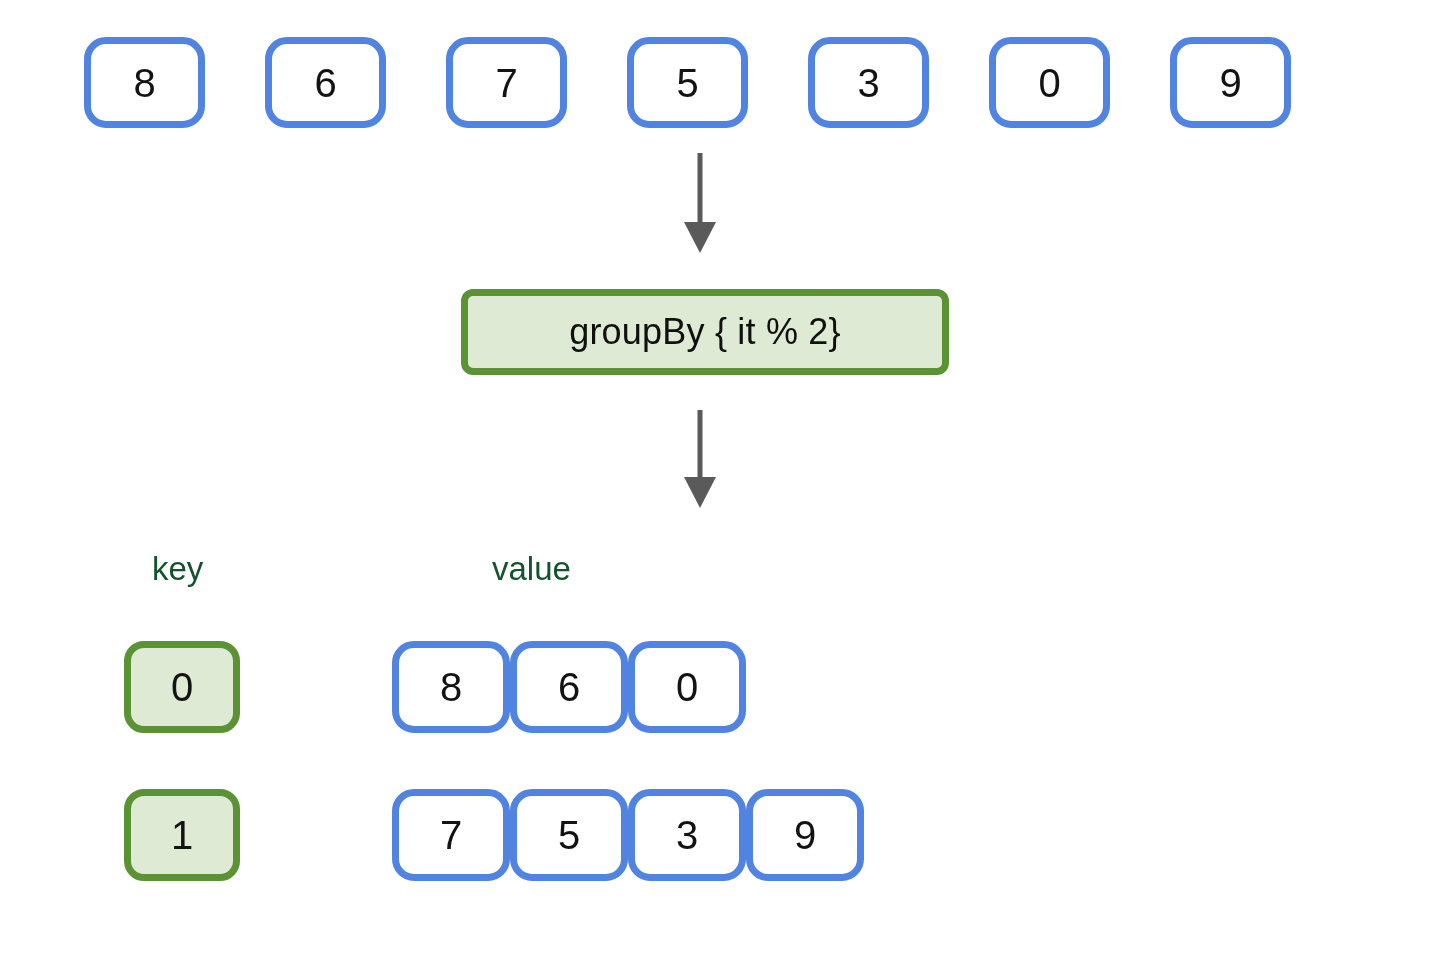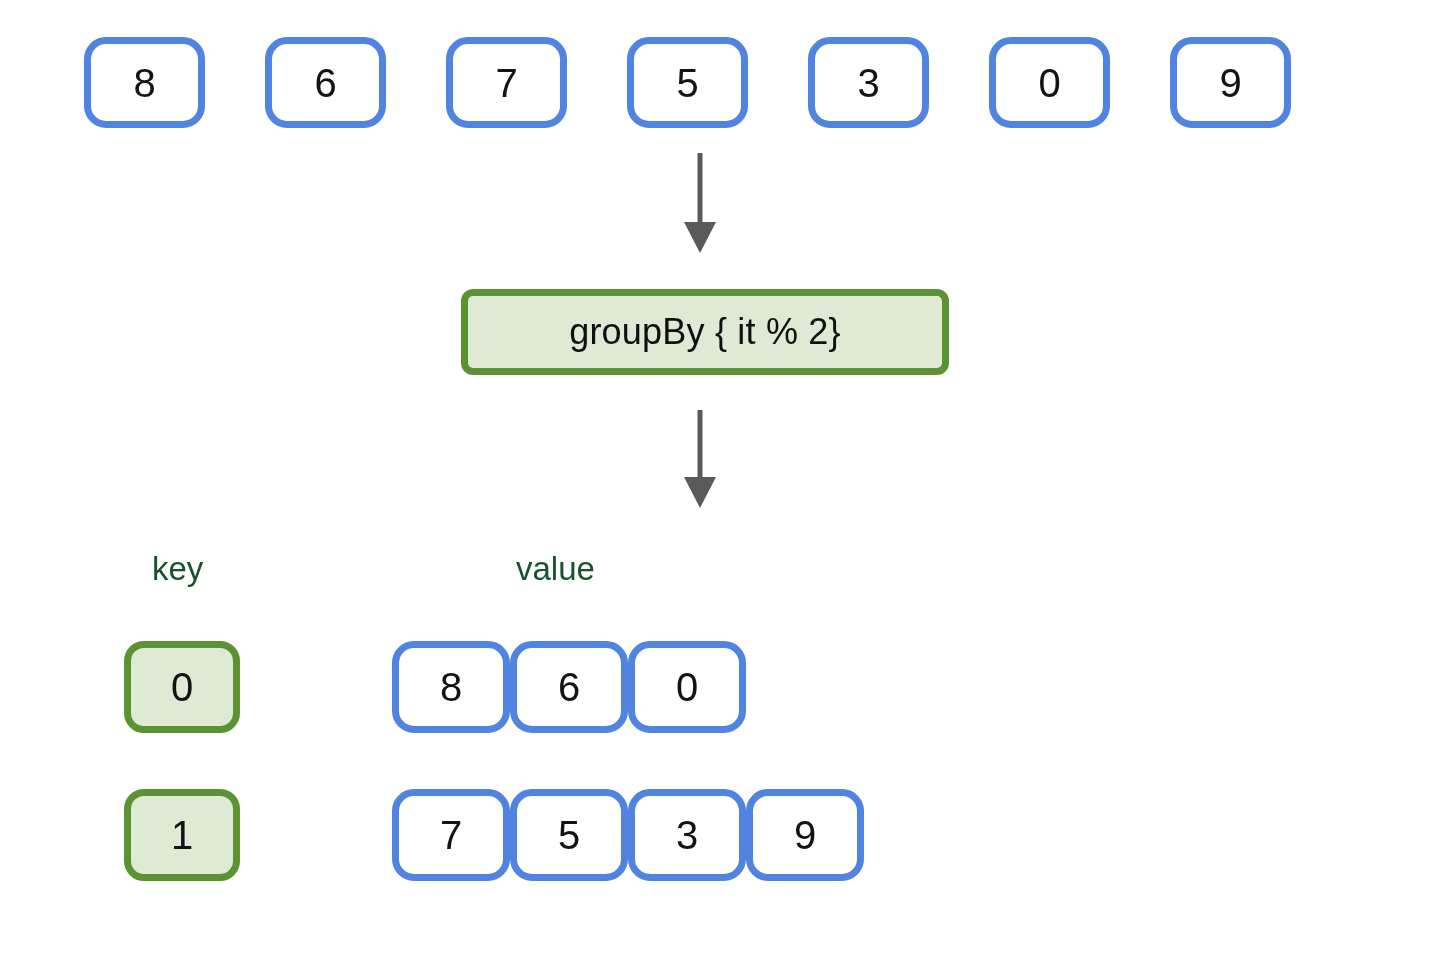--- a/index.html
+++ b/index.html
@@ -89,21 +89,21 @@
 
   
   .col-label {
     position: absolute;
     font-size: 33px;
     color: #14532d;
     line-height: 1;
     user-select: none;
   }
   #label-key   { left: 152px; top: 552px; }
-  #label-value { left: 516px; top: 552px; }
+  #label-value { left: 492px; top: 552px; }
 
   
   .result-row {
     position: absolute;
     left: 0;
     width: 1436px;
     height: 92px;
   }
   #result-row-0 { top: 641px; }
   #result-row-1 { top: 789px; }

